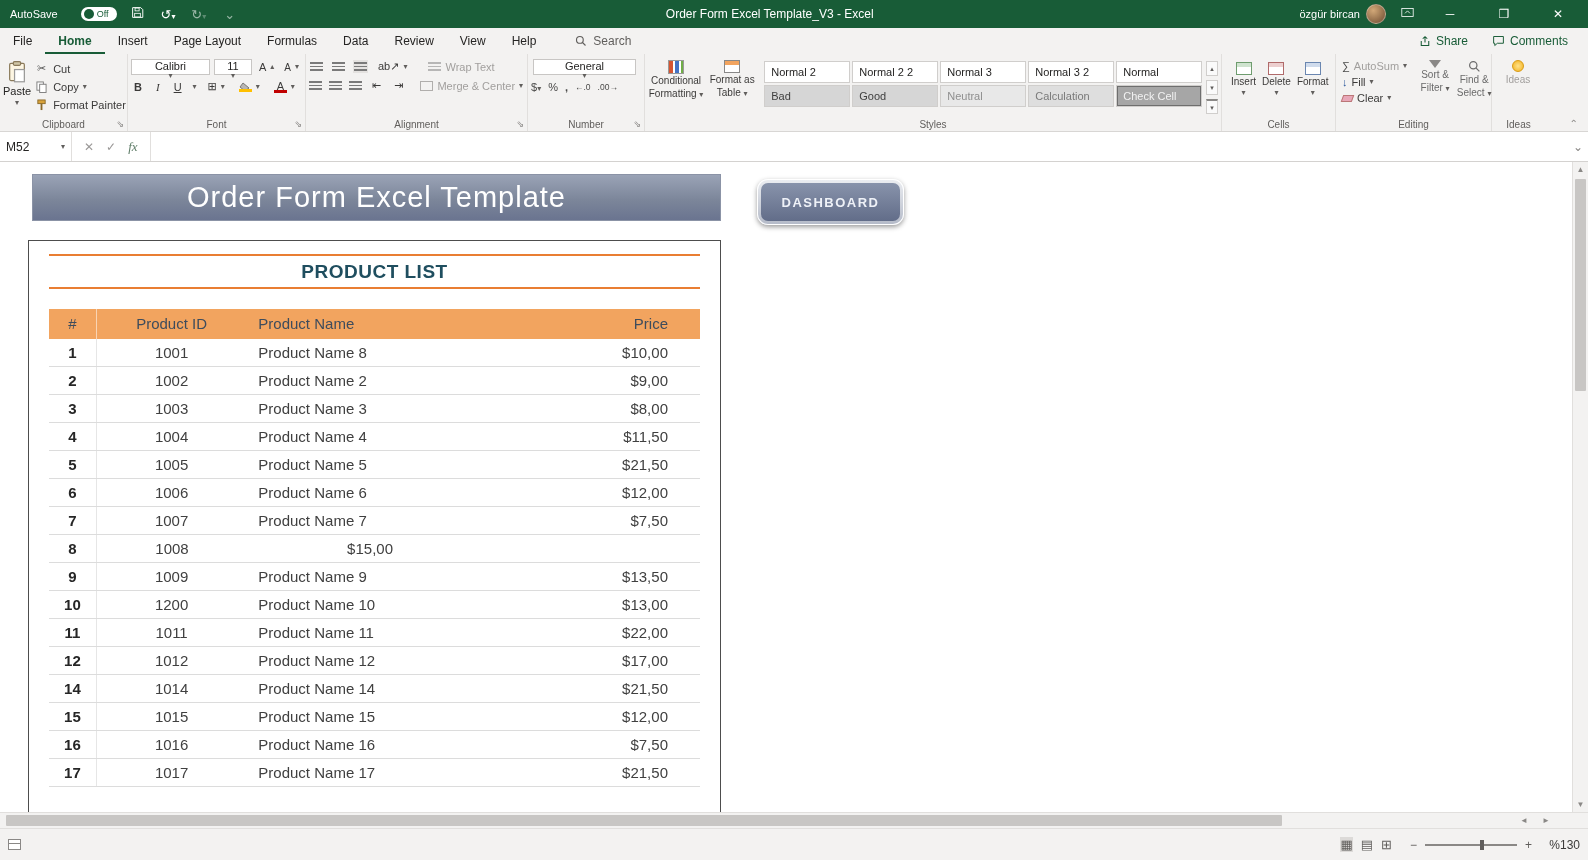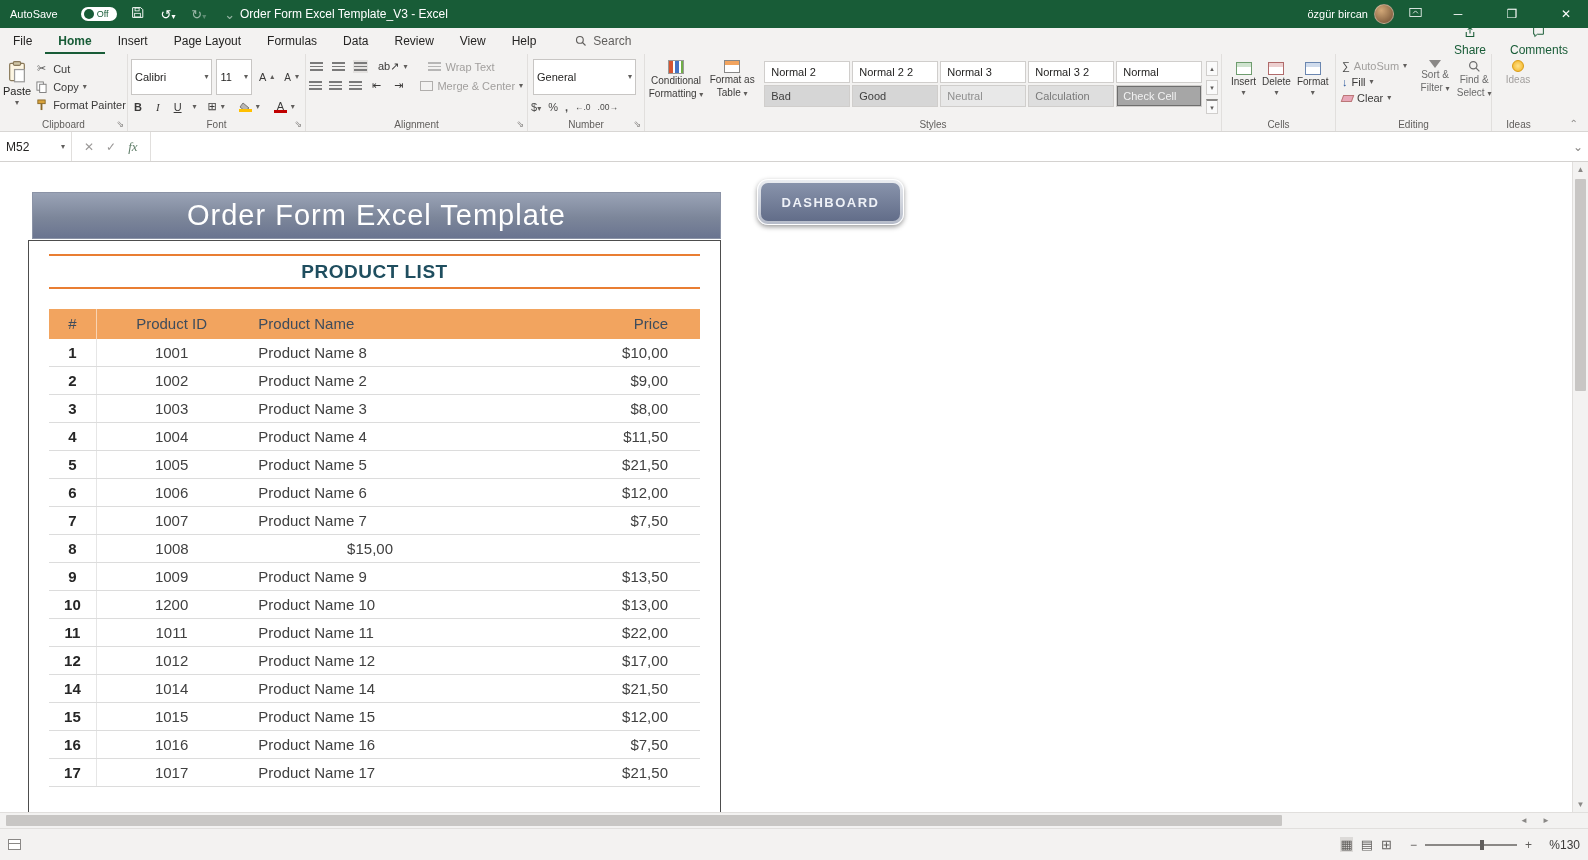--- a/index.html
+++ b/index.html
@@ -7,52 +7,52 @@
   body { font-family:"Liberation Sans", sans-serif; background:#fff; position:relative; font-size:12px; color:#252423; }
 
   
   #titlebar { position:absolute; left:0; top:0; width:1588px; height:28px; background:#185C37; display:flex; align-items:center; color:#fff; }
   .tb-left { display:flex; align-items:center; gap:10px; padding-left:10px; width:240px; }
   .autosave { display:flex; align-items:center; gap:23px; font-size:11px; }
   .as-pill { width:36px; height:14px; background:#fff; border-radius:8px; display:flex; align-items:center; font-size:9px; color:#185C37; }
   .as-knob { width:10px; height:10px; border-radius:50%; background:#185C37; margin:0 3px; }
   .tb-ic { width:22px; text-align:center; font-size:13px; color:#fff; cursor:default; }
   .tb-ic.dim { opacity:.55; }
-  .tb-title { flex:1; font-size:12px; white-space:nowrap; }
-  .tb-right { display:flex; align-items:center; gap:10px; padding-right:0; }
+  .tb-title { flex:1; text-align:center; font-size:12px; white-space:nowrap; }
+  .tb-right { display:flex; align-items:center; gap:10px; padding-right:8px; }
   .tb-user { display:flex; align-items:center; gap:6px; font-size:11px; }
   .avatar { width:20px; height:20px; border-radius:50%; background:radial-gradient(circle at 35% 30%, #d2a878, #6b4a2f); border:1px solid #ffffff55; }
   .winbtn { width:44px; height:28px; display:flex; align-items:center; justify-content:center; font-size:12px; }
 
   
   #tabrow { position:absolute; left:0; top:28px; width:1588px; height:26px; background:#f3f2f1; display:flex; align-items:stretch; font-size:12px; }
   .rtab { padding:0 13px; display:flex; align-items:center; color:#252423; cursor:default; }
   .rtab.file { font-weight:400; }
   .rtab.active { color:#185C37; font-weight:bold; box-shadow:inset 0 -2px 0 #185C37; background:#f3f2f1; }
   #tablist { display:flex; }
   .searchbox { display:flex; align-items:center; gap:6px; margin-left:26px; color:#605e5c; }
   .tr-spacer { flex:1; }
   .tr-right { display:flex; align-items:center; gap:4px; padding-right:10px; }
-  .tr-btn { display:flex; align-items:center; gap:5px; color:#185C37; padding:0 10px; font-size:12px;flex-direction:column; }
+  .tr-btn { display:flex; align-items:center; gap:5px; color:#185C37; padding:0 10px; font-size:12px; }
 
   
   #ribbon { position:absolute; left:0; top:54px; width:1588px; height:78px; background:#f3f2f1; border-bottom:1px solid #d8d6d4; display:flex; }
   .rgroup { position:relative; border-right:1px solid #e1dfdd; padding:3px 3px 15px 3px; flex:none; }
   .rg-label { position:absolute; bottom:1px; left:0; right:0; text-align:center; font-size:10px; color:#605e5c; }
   .launcher { position:absolute; bottom:2px; right:3px; font-size:9px; color:#8a8886; }
   .car { font-size:8px; color:#605e5c; line-height:1; }
   .smbtn { display:flex; align-items:center; gap:4px; font-size:11px; color:#3b3a39; padding:1px 3px; white-space:nowrap; }
   .gray { color:#a19f9d; }
   .icbox { display:inline-flex; width:15px; height:13px; align-items:center; justify-content:center; font-size:11px; color:#5a5a5a; }
   .stripes { width:13px; height:10px; background:repeating-linear-gradient(#7a7a7a 0 1.5px, transparent 1.5px 3.5px); }
   
   .paste-big { width:44px; display:flex; flex-direction:column; align-items:center; justify-content:flex-start; gap:2px; padding-top:4px; }
   .clip-rows { display:flex; flex-direction:column; gap:3px; justify-content:center; }
   
-  .combo { background:#fff; border:1px solid #c8c6c4; height:36px; display:flex; align-items:center; font-size:11px; padding:0 3px; justify-content:space-between; }
+  .combo { background:#fff; border:1px solid #c8c6c4; height:16px; display:flex; align-items:center; font-size:11px; padding:0 14px; justify-content:space-between;flex-direction:column; }
   .fg-row { display:flex; align-items:center; gap:4px; margin:2px 0 4px; }
   .colorbar { display:inline-block; width:13px; height:3px; margin-top:-2px; }
   
   .num-row { display:flex; align-items:center; gap:7px; margin-top:6px; font-size:11px; color:#4a4a49; }
   
   .bigbtn { width:62px; display:flex; flex-direction:column; align-items:center; gap:1px; padding-top:3px; font-size:10px; color:#3b3a39; text-align:center; line-height:1.15; }
   .gallery { display:grid; grid-template-columns:repeat(5, 86px); grid-auto-rows:22px; gap:2px; margin:4px 2px 0 4px; }
   .style-cell { border:1px solid #d0cecc; background:#fff; font-size:11px; display:flex; align-items:center; padding-left:6px; color:#252423; cursor:default; }
   .gal-arrows { display:flex; flex-direction:column; justify-content:space-between; width:13px; margin:4px 0 2px 2px; }
   .gal-arrows span { font-size:7px; color:#605e5c; text-align:center; border:1px solid #d0cecc; background:#fafafa; height:15px; line-height:14px; }
@@ -70,21 +70,21 @@
   
   #formulabar { position:absolute; left:0; top:132px; width:1588px; height:30px; background:#fff; border-bottom:1px solid #d4d2d0; display:flex; align-items:stretch; }
   #namebox { width:72px; display:flex; align-items:center; justify-content:space-between; padding:0 6px; border-right:1px solid #e1dfdd; font-size:12px; }
   .fb-icons { display:flex; align-items:center; gap:12px; padding:0 12px; border-right:1px solid #e1dfdd; color:#9b9998; }
   .fx { font-style:italic; font-family:"Liberation Serif", serif; color:#5f7d68; font-size:13px; }
   #fb-input { flex:1; }
   .fb-caret { width:20px; display:flex; align-items:center; justify-content:center; color:#8a8886; }
 
   
   #sheet { position:absolute; left:0; top:162px; width:1572px; height:650px; background:#fff; overflow:hidden; }
-  #banner { position:absolute; left:32px; top:30px; width:689px; height:47px; background:linear-gradient(180deg,#9aa3b6 0%, #7c869a 55%, #6a7490 100%); border:1px solid #8b93a6; color:#fff; text-align:center; line-height:45px; font-size:29px; letter-spacing:1px; }
+  #banner { position:absolute; left:32px; top:12px; width:689px; height:47px; background:linear-gradient(180deg,#9aa3b6 0%, #7c869a 55%, #6a7490 100%); border:1px solid #8b93a6; color:#fff; text-align:center; line-height:45px; font-size:29px; letter-spacing:1px; }
   #dashbtn-outer { position:absolute; left:757px; top:17px; width:147px; height:46px; border-radius:11px; background:linear-gradient(180deg,#eceef2,#b4bac8); box-shadow:0 2px 5px rgba(0,0,0,.4), inset 0 0 0 1px #fff; padding:4px; cursor:pointer; }
   #dashbtn-inner { width:100%; height:100%; border-radius:7px; background:linear-gradient(180deg,#8893ab,#626d89); color:#eef1f7; font-weight:bold; font-size:13px; letter-spacing:1.5px; display:flex; align-items:center; justify-content:center; }
   #plist-box { position:absolute; left:28px; top:78px; width:693px; height:600px; border:1px solid #4d4d4d; background:#fff; }
   .rule { border-top:2px solid #E97E32; margin:0 20px; }
   .rule.first { margin-top:13px; }
   #section-title { text-align:center; font-size:19px; font-weight:bold; color:#1F4E5F; letter-spacing:.5px; margin:5px 0 4px; }
   #ptable { margin:20px 20px 0; }
   .prow, #phead { display:flex; }
   #phead { background:#F2A45F; height:30px; line-height:30px; color:#3E4C5C; font-size:15px; }
   .prow { height:28px; line-height:27px; border-bottom:1px solid #dcdcdc; font-size:15px; color:#404040; }

